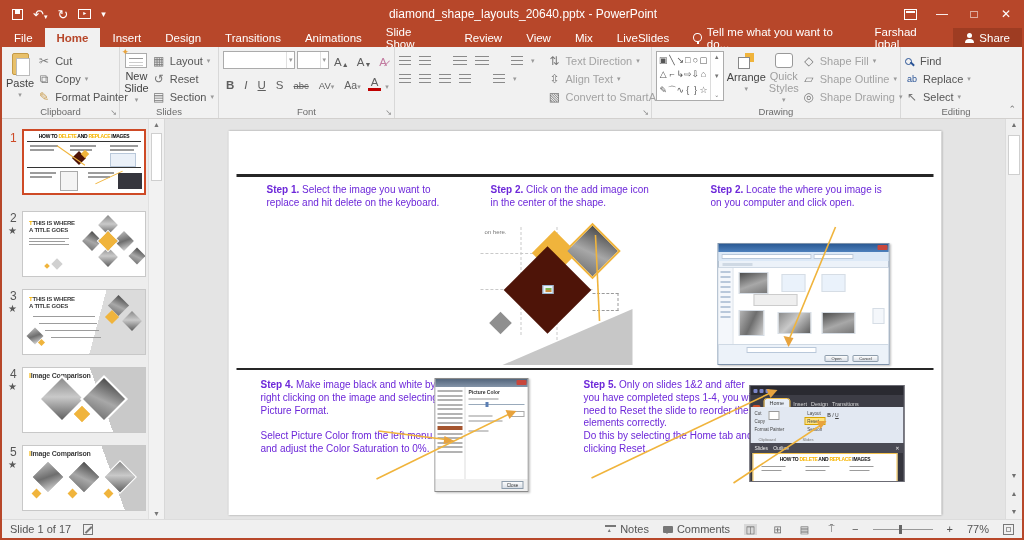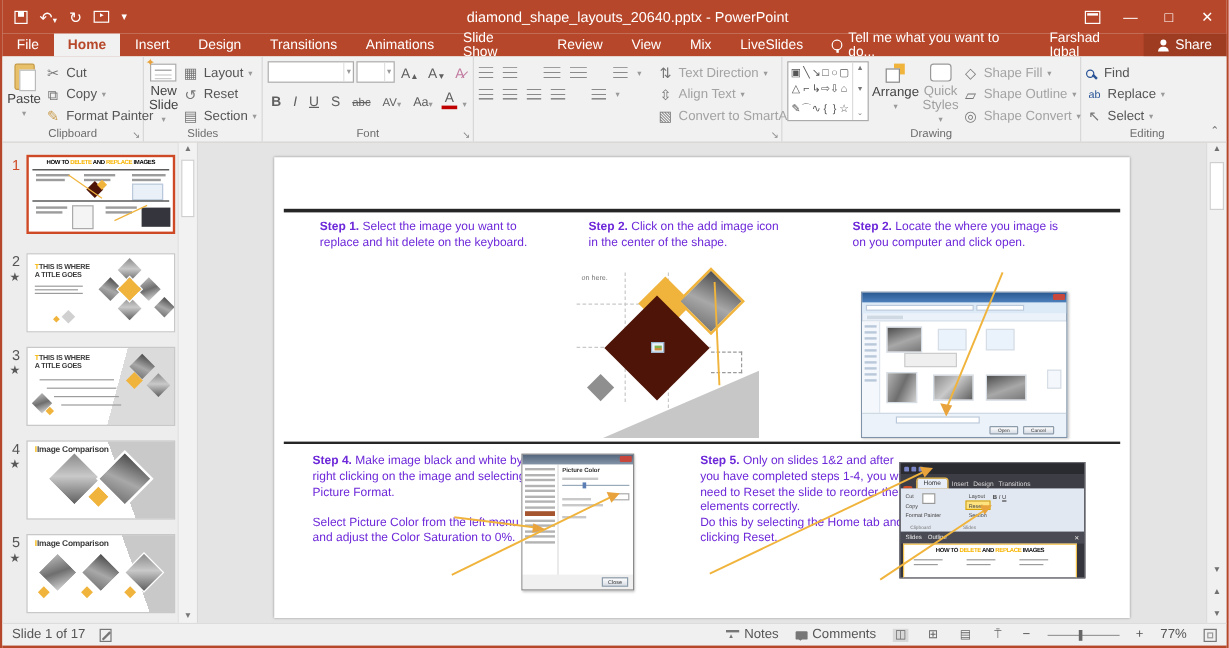--- a/index.html
+++ b/index.html
@@ -394,21 +394,21 @@
             <span>Shape Fill</span>
             <span class="car2">▾</span>
           </div>
         <div class="srow dis">
             <span class="gl">▱</span>
             <span>Shape Outline</span>
             <span class="car2">▾</span>
           </div>
         <div class="srow dis">
             <span class="gl">◎</span>
-            <span>Shape Convert</span>
+            <span>Shape Drawing</span>
             <span class="car2">▾</span>
           </div>
       </div>
       <div class="rgroup-label">Drawing</div>
     </div>
 
     <div class="rgroup" style="width:110px; border-right:none;">
       <div class="smallcol">
         <div class="srow">
             <span class="mag"></span>

